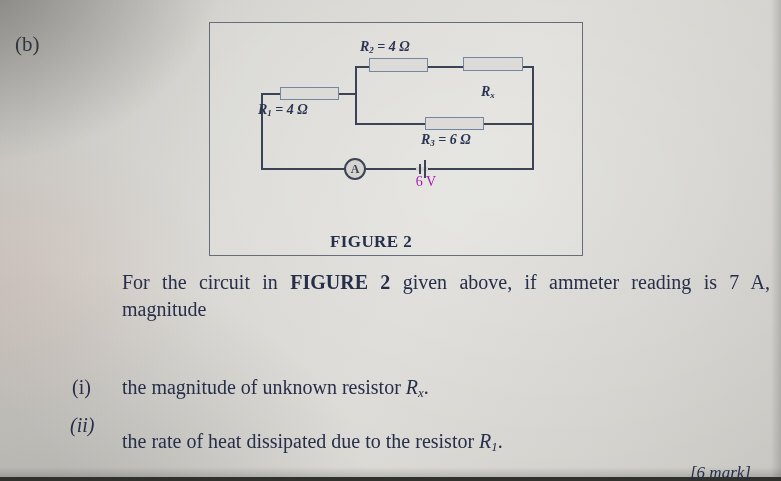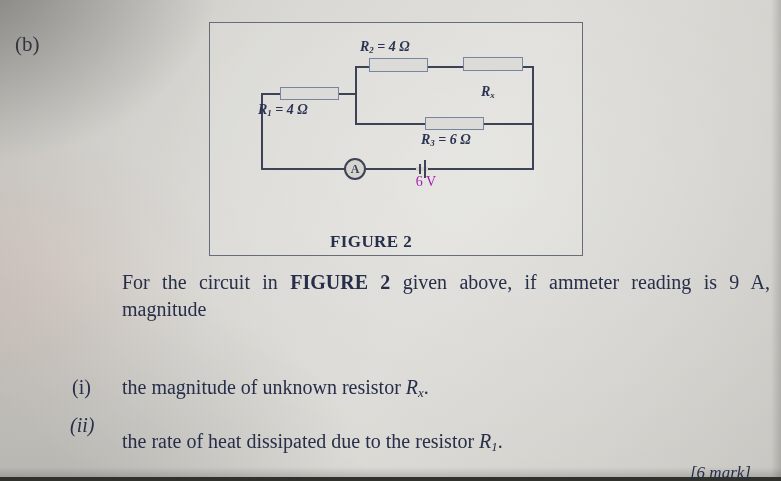--- a/index.html
+++ b/index.html
@@ -80,21 +80,21 @@
     </div>
 
   <div class="bat-patch"></div>
   <div class="bat-line-short"></div>
   <div class="bat-line-long"></div>
   <div class="bat-label">6 V</div>
 </div>
 
 <div class="abs caption">FIGURE 2</div>
 
-<div class="abs intro1"><span>For the circuit in</span> <b>FIGURE 2</b> <span>given above, if ammeter reading is 9 A,</span></div>
+<div class="abs intro1"><span>For the circuit in</span> <b>FIGURE 2</b> <span>given above, if ammeter reading is 7 A,</span></div>
 <div class="abs intro2">magnitude</div>
 
 <div class="abs itext num-i">(i)</div>
 <div class="abs itext txt-i"><span>the magnitude of unknown resistor</span> <span class="sym">R</span><sub>x</sub><span>.</span></div>
 
 <div class="abs itext num-ii">(ii)</div>
 <div class="abs itext txt-ii"><span>the rate of heat dissipated due to the resistor</span> <span class="sym">R</span><sub>1</sub><span>.</span></div>
 
 <div class="abs marks">[6 mark]</div>
 

